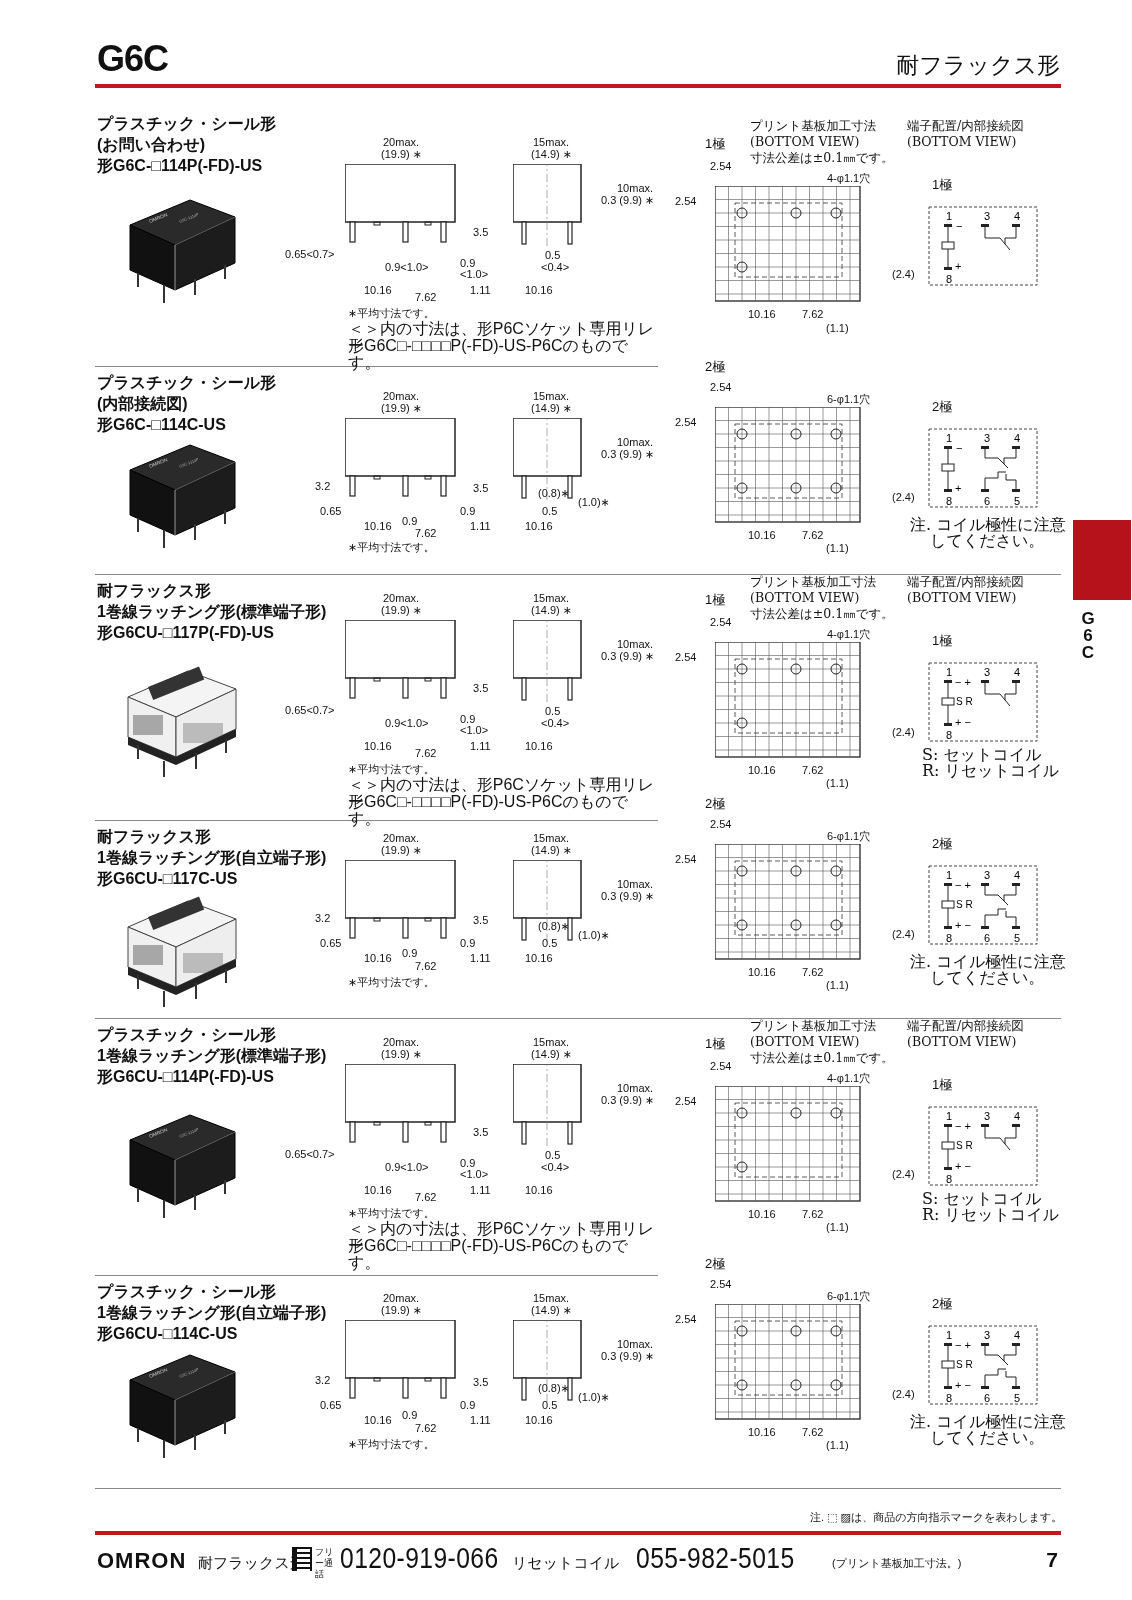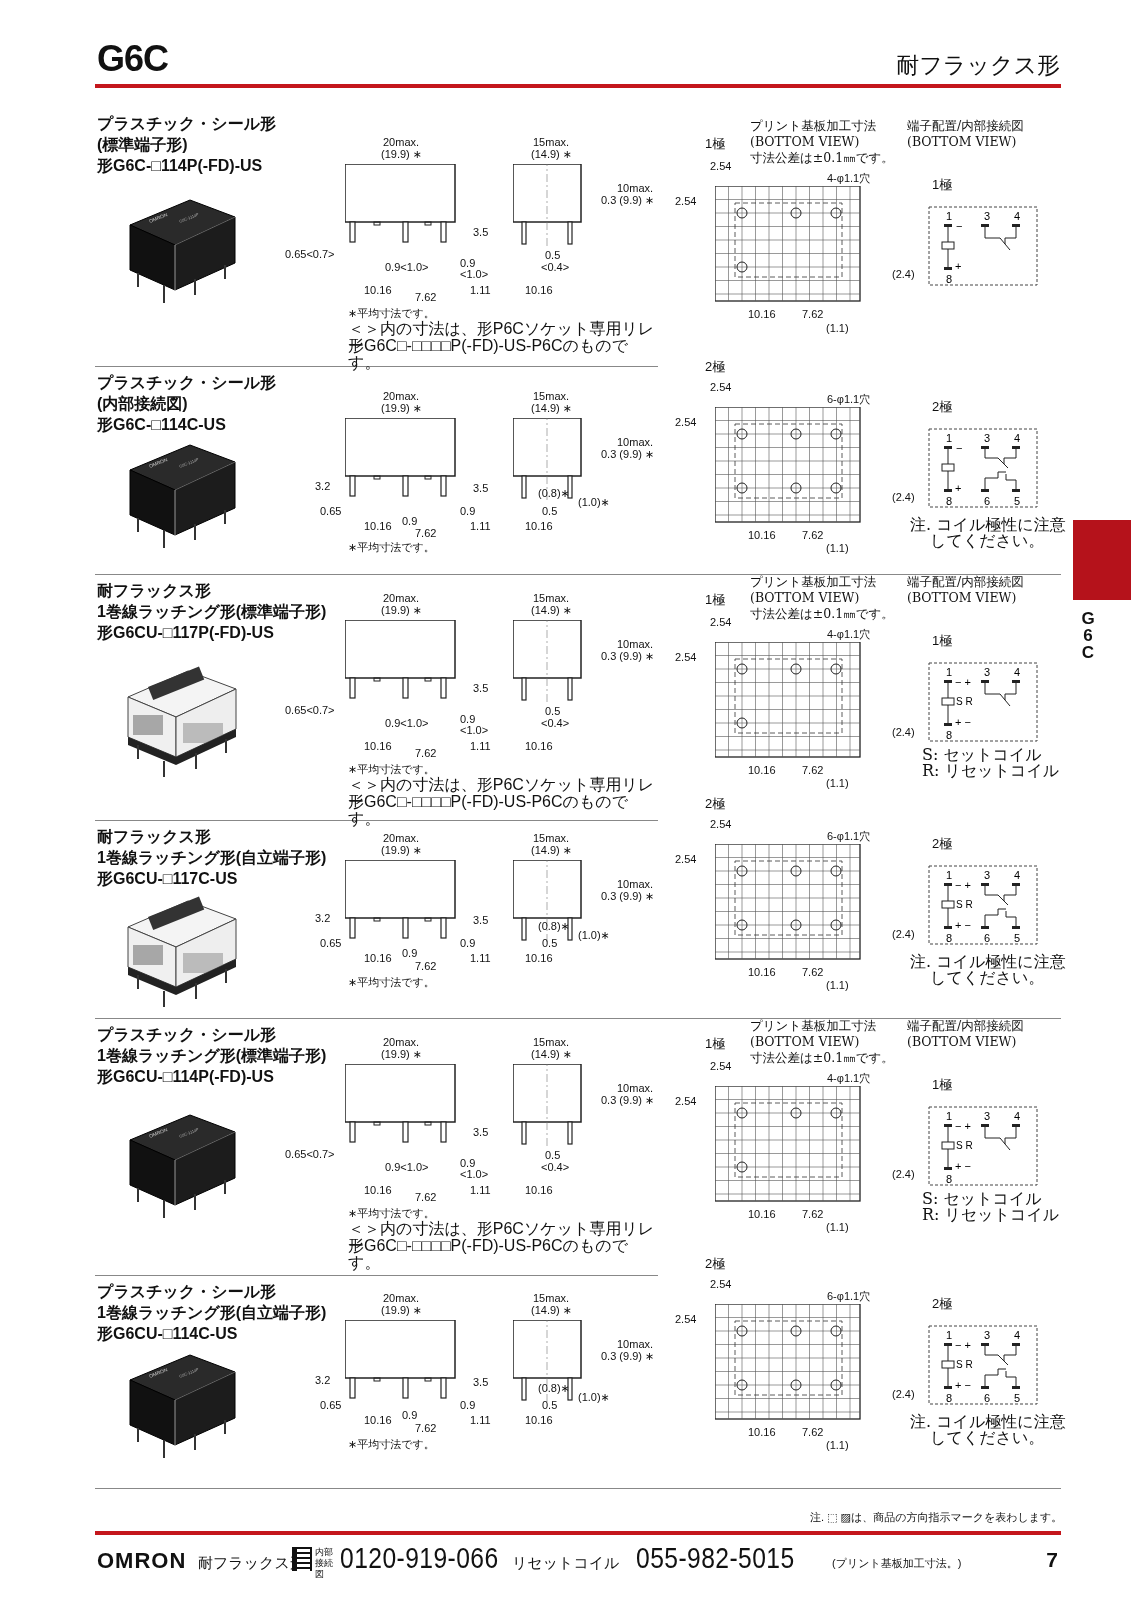--- a/index.html
+++ b/index.html
@@ -115,21 +115,21 @@
 
 <div class="abs sec-div left" style="top:366px"></div>
 <div class="abs sec-div full" style="top:574px"></div>
 <div class="abs sec-div left" style="top:820px"></div>
 <div class="abs sec-div full" style="top:1018px"></div>
 <div class="abs sec-div left" style="top:1275px"></div>
 <div class="abs sec-div full" style="top:1488px"></div>
 
 <div class="abs sec-title" style="top:113px">
   <div>プラスチック・シール形</div>
-  <div>(標準端子形)</div>
+  <div>(お問い合わせ)</div>
   <div>形G6C-□114P(-FD)-US</div>
 </div>
 <svg class="abs" style="left:120px;top:195px" width="130" height="115">
     <use href="#relay-black"></use>
   </svg>
 
 <div class="abs sec-title" style="top:372px">
   <div>プラスチック・シール形</div>
   <div>(内部接続図)</div>
   <div>形G6C-□114C-US</div>
@@ -637,18 +637,18 @@
   <div class="abs note2 serif" style="left:240px;top:158px">注. コイル極性に注意</div>
   <div class="abs note2 serif" style="left:260px;top:174px">してください。</div>
 </div>
 
 <div class="abs note" style="left:810px;top:1510px">注. ⬚ ▨は、商品の方向指示マークを表わします。</div>
 
 <div class="abs footer-line"></div>
 <div class="abs omron">OMRON</div>
 <div class="abs foot-text" style="left:198px">耐フラックス形</div>
 <div class="abs" style="left:292px;top:1547px;width:20px;height:24px;border-left:5px solid #111;border-right:2px solid #111;background:repeating-linear-gradient(#111 0 2px,#fff 2px 5px)"></div>
-<div class="abs" style="left:315px;top:1547px;font-size:9px;line-height:11px;width:22px">内部接続図</div>
+<div class="abs" style="left:315px;top:1547px;font-size:9px;line-height:11px;width:22px">フリー通話</div>
 <div class="abs phone" style="left:340px">0120-919-066</div>
 <div class="abs foot-text" style="left:512px">リセットコイル</div>
 <div class="abs phone" style="left:636px">055-982-5015</div>
 <div class="abs" style="left:832px;top:1556px;font-size:11px">(プリント基板加工寸法。)</div>
 <div class="abs pagenum">7</div>
 
 </body></html>

